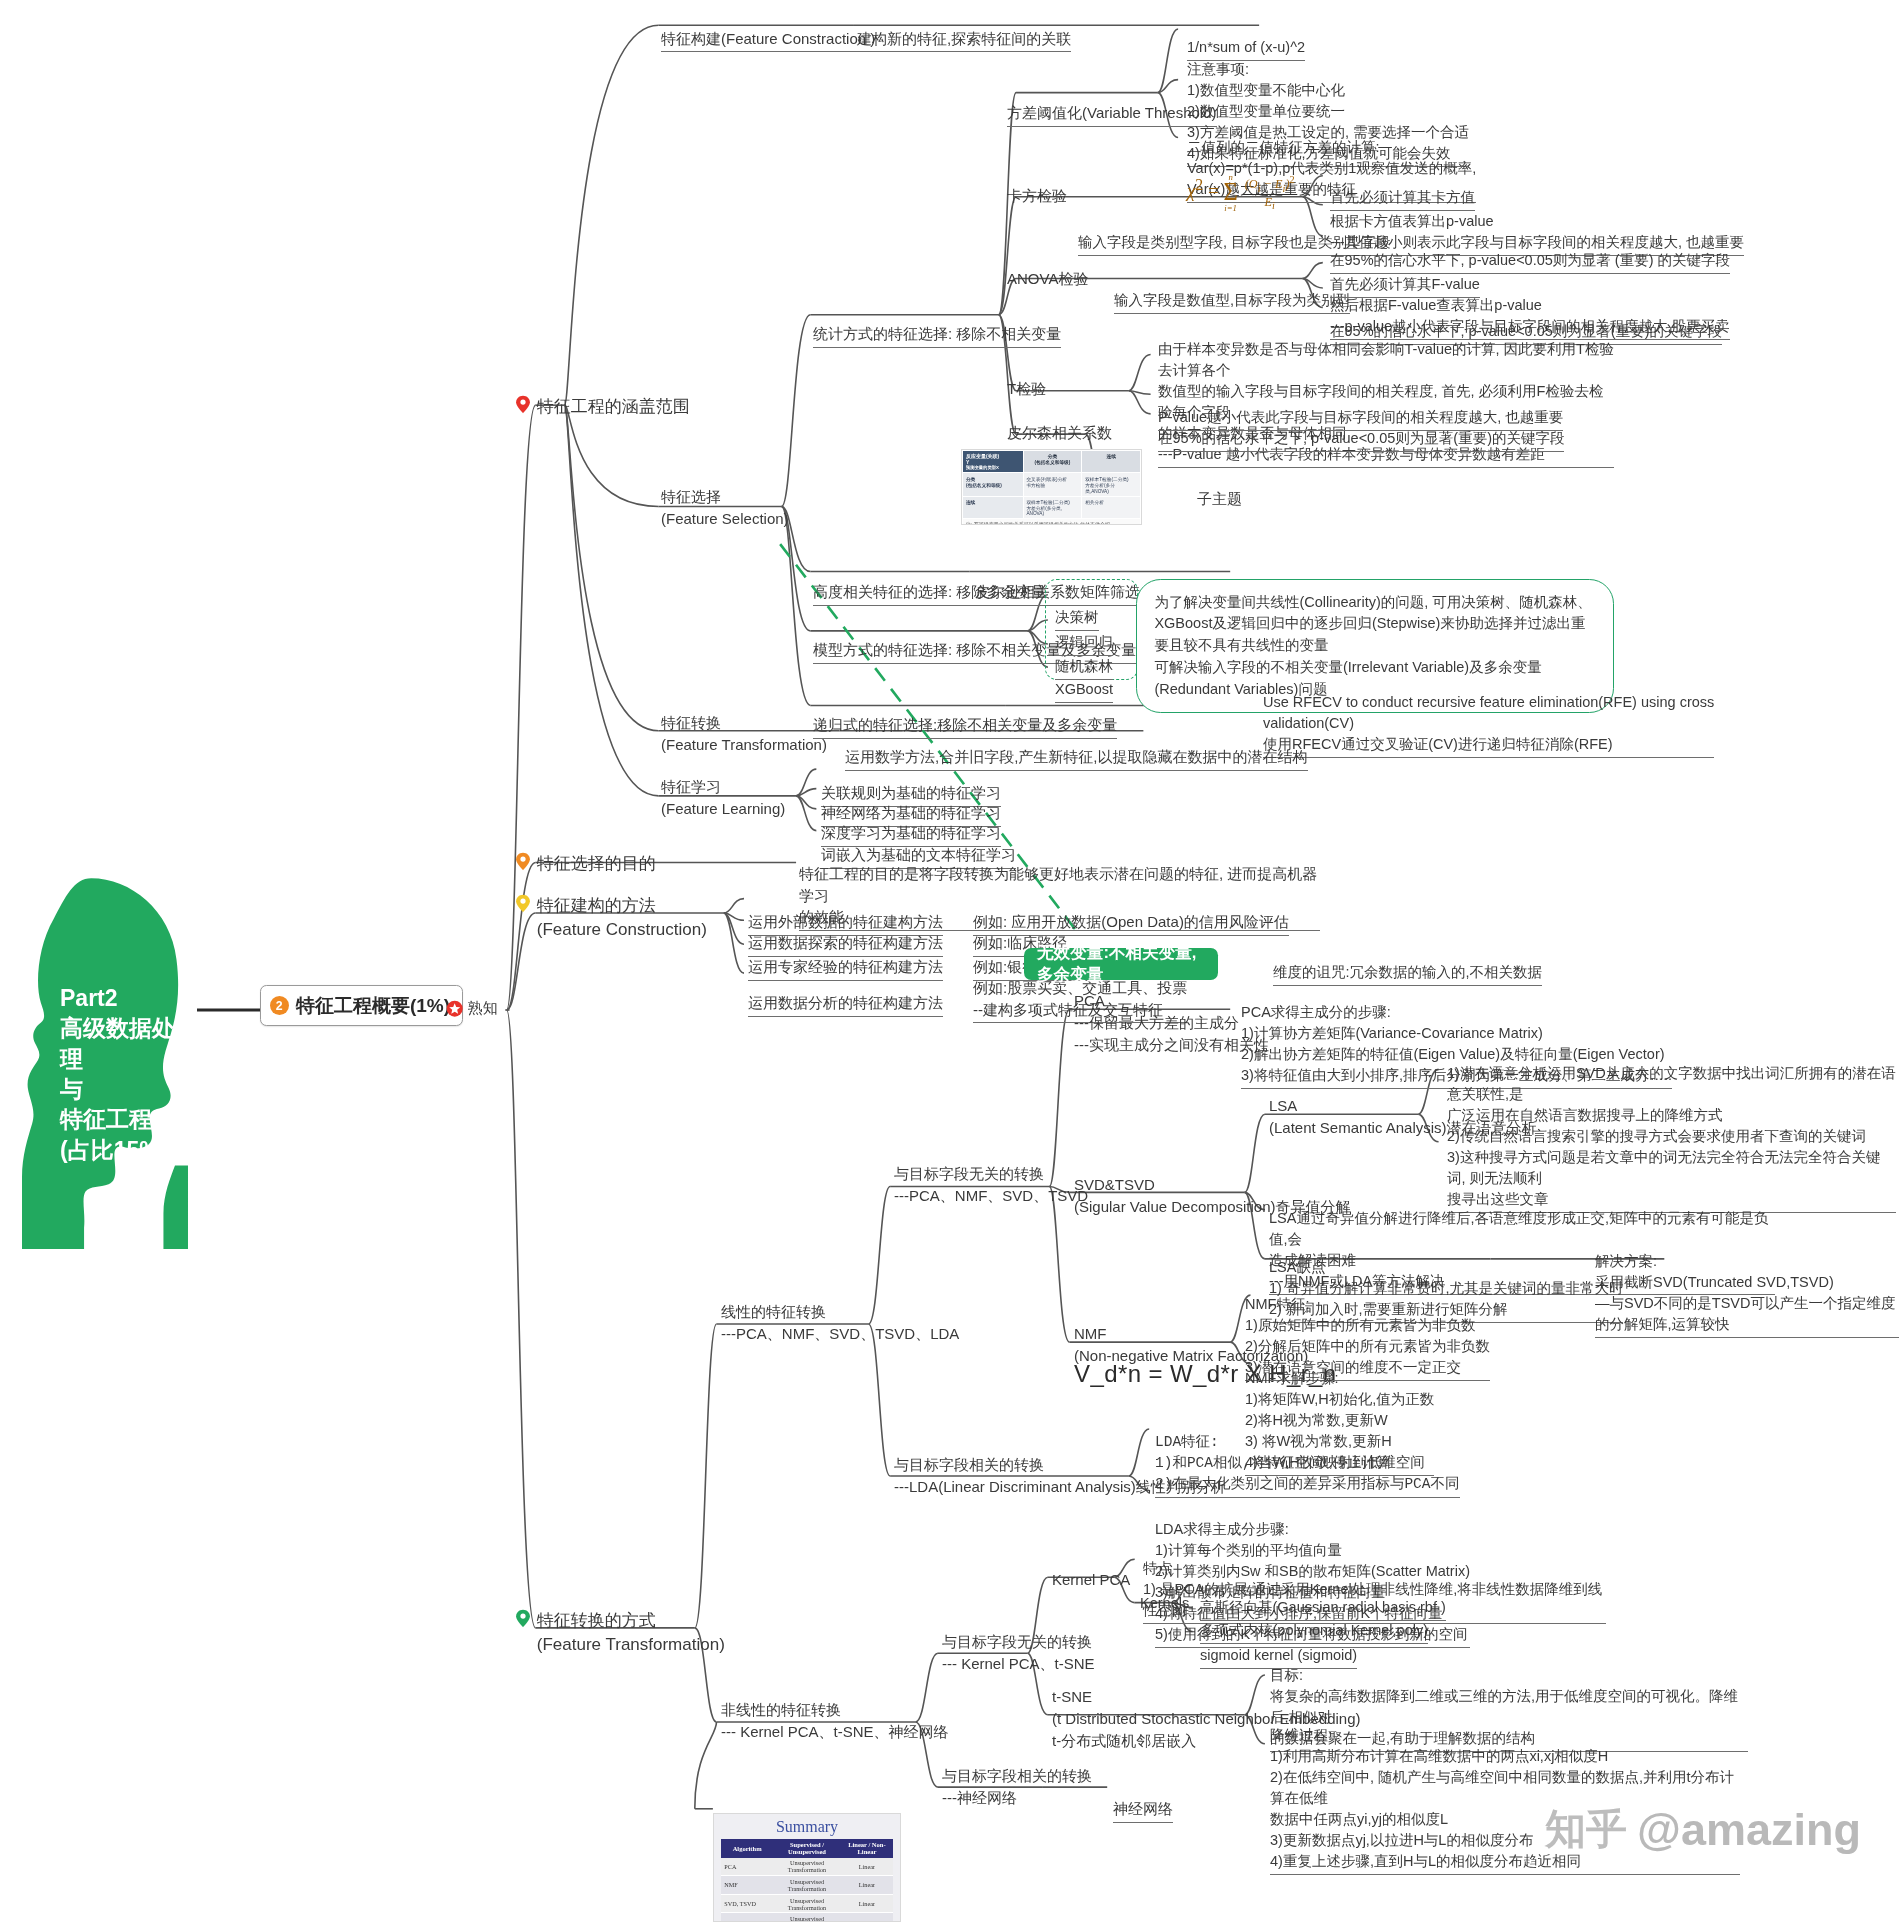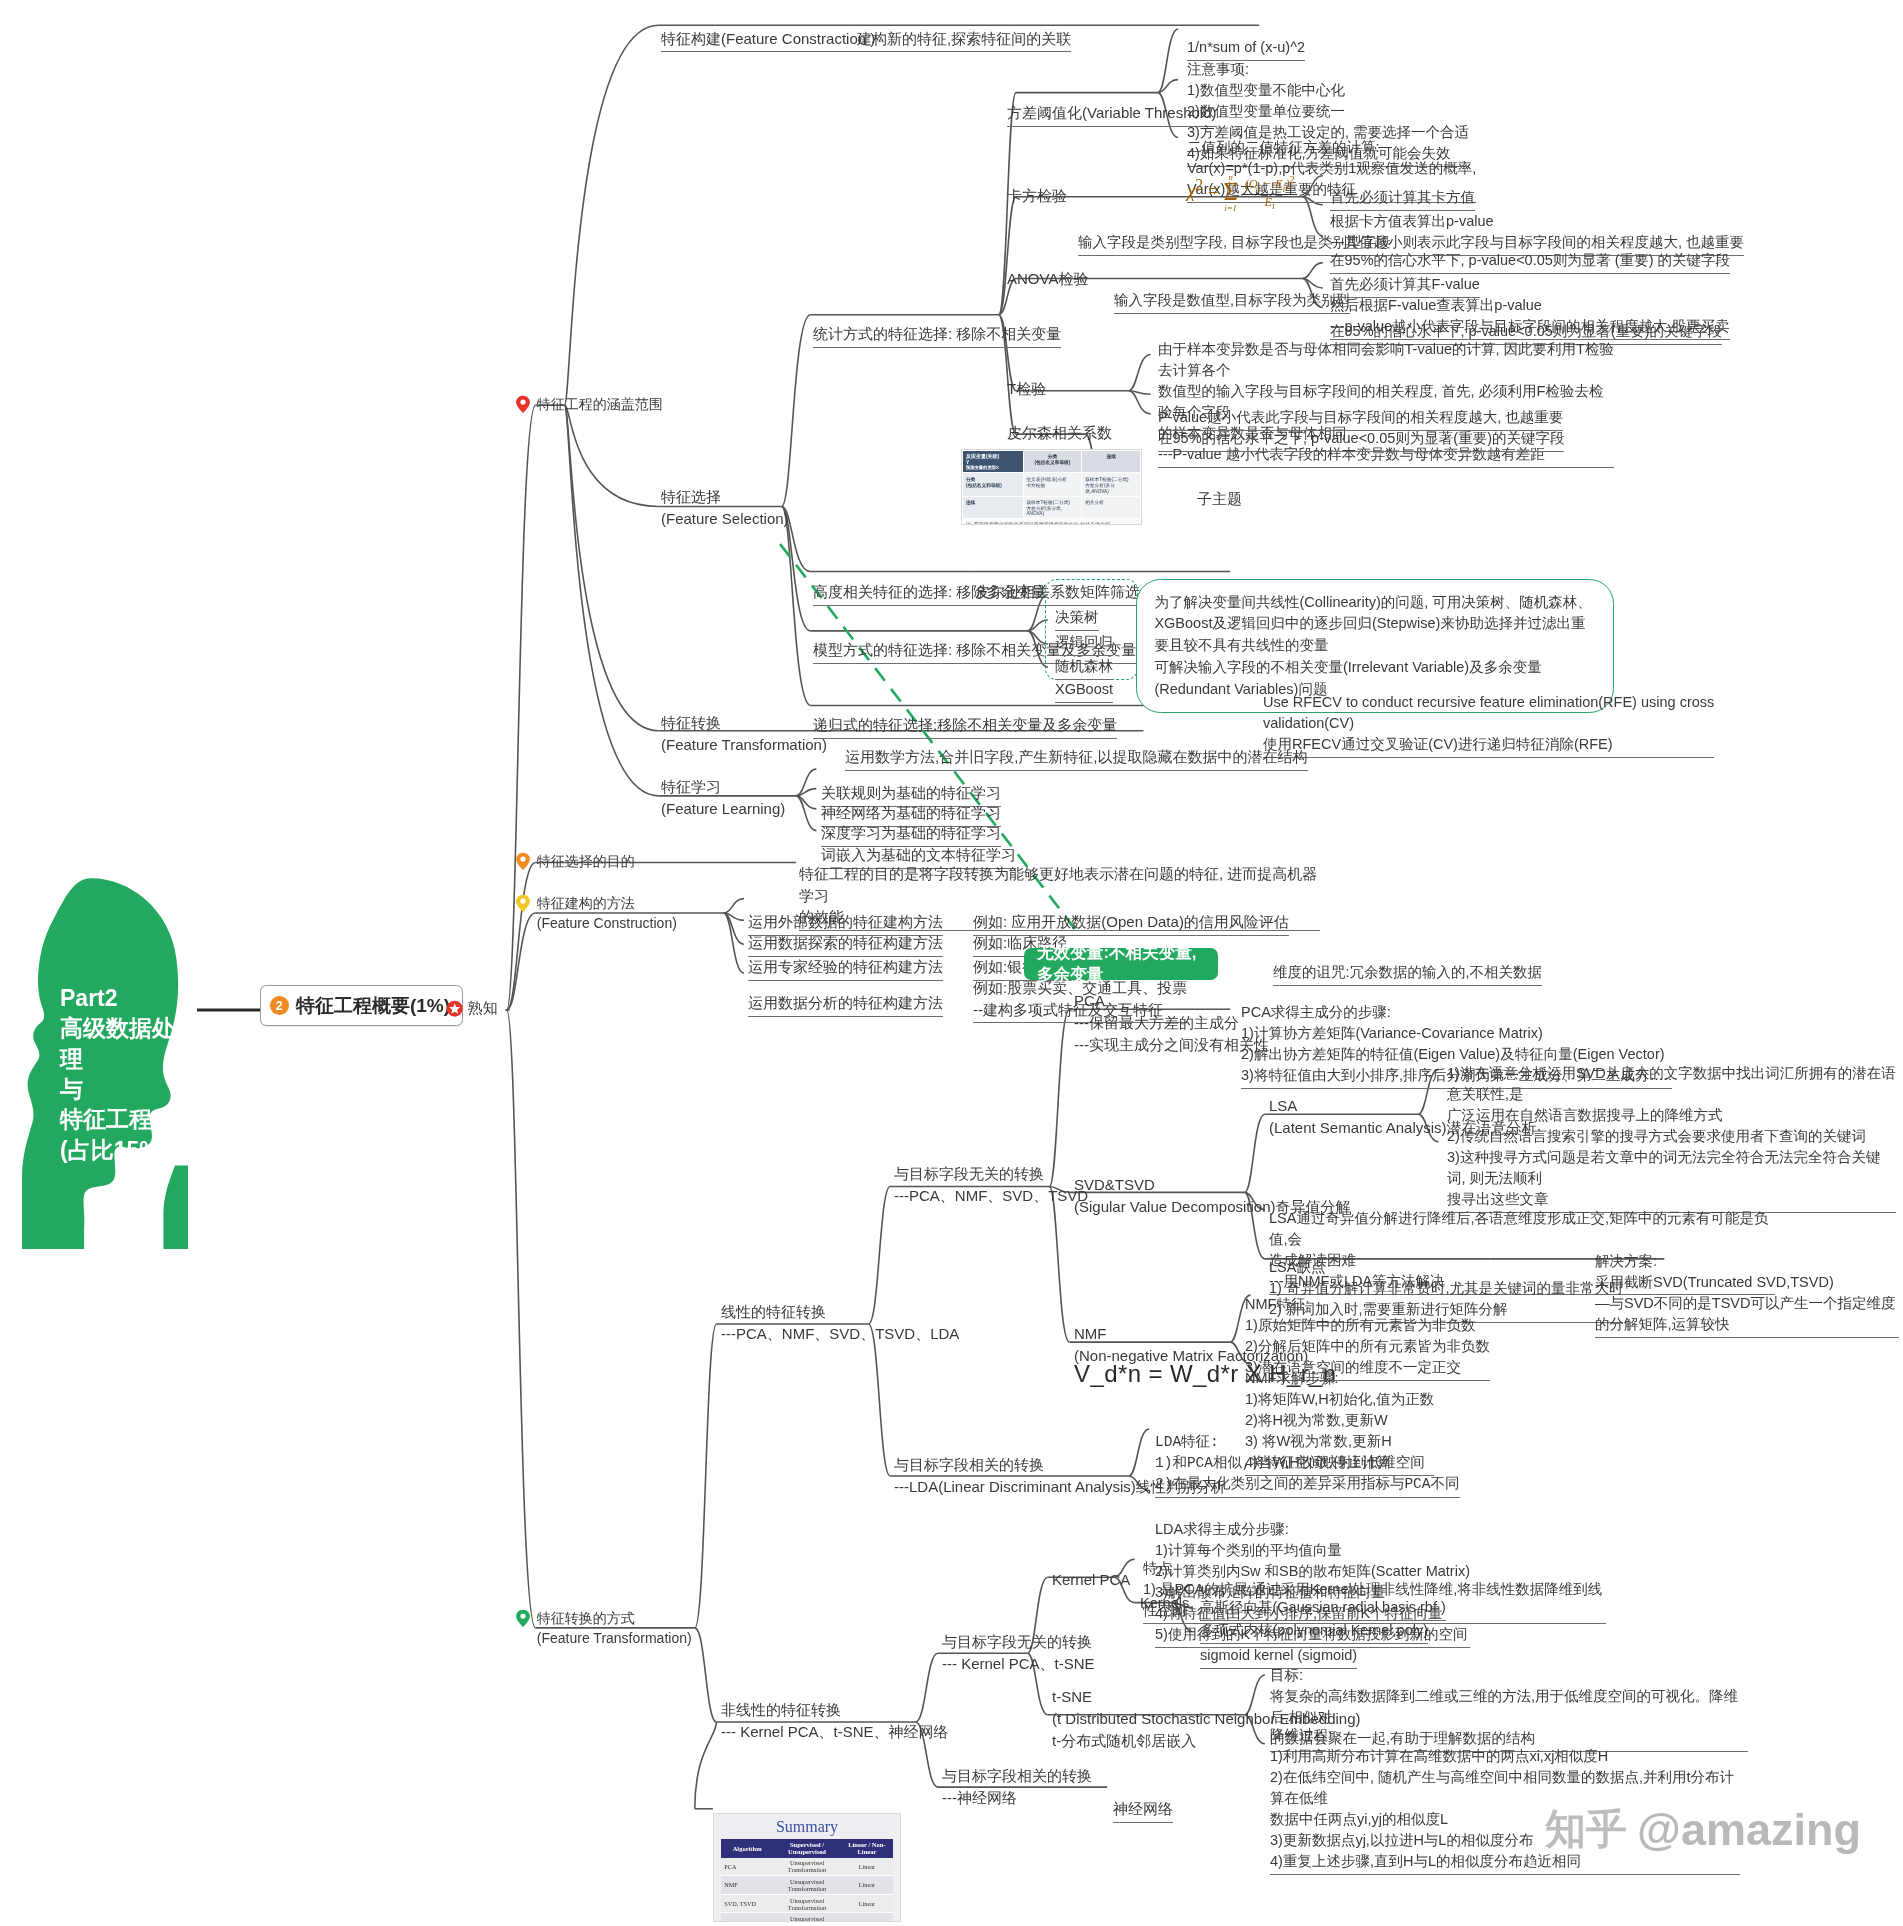--- a/index.html
+++ b/index.html
@@ -51,21 +51,21 @@
     display:flex; align-items:center; justify-content:center;
     flex:0 0 auto;
   }
 
   
   .star-label { position:absolute; display:flex; align-items:center; gap:4.3px; font-size:15px; color:#3a3a3a; }
   .star { width:17.4px; height:17.4px; flex:0 0 auto; }
 
   
   .pin { width:16px; height:19px; flex:0 0 auto; }
-  .pin-label { position:absolute; display:flex; align-items:flex-start; gap:5.8px; font-size:14px; color:#3a3a3a; white-space:pre-line; line-height:1.42; }
+  .pin-label { position:absolute; display:flex; align-items:flex-start; gap:5.8px; font-size:17px; color:#3a3a3a; white-space:pre-line; line-height:1.42; }
 
   
   .callout-green {
     position:absolute;
     border:1.8px solid #23a368; border-radius:24.6px;
     background:#ffffff; padding:11.6px 17.4px;
     font-size:14.5px; line-height:1.5; color:#3a3a3a;
     white-space:pre-line;
   }
   

